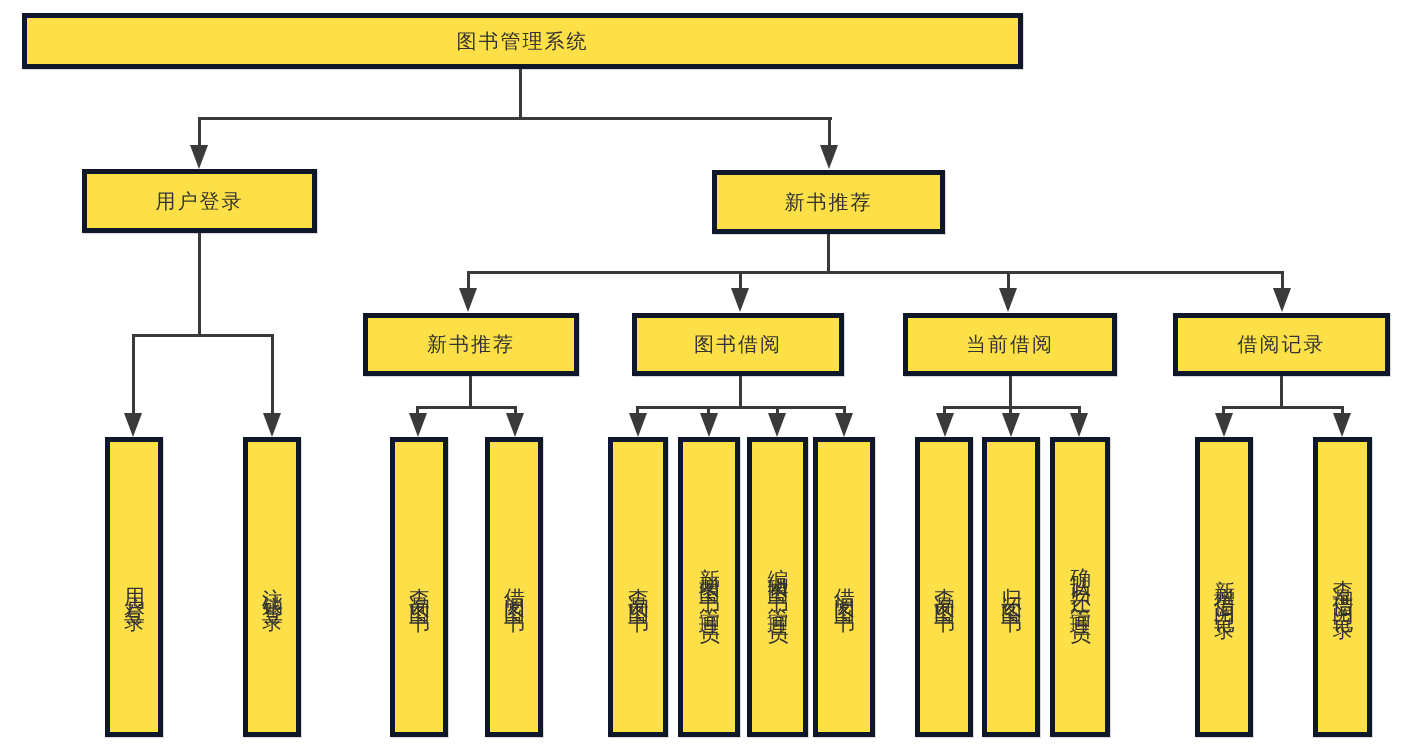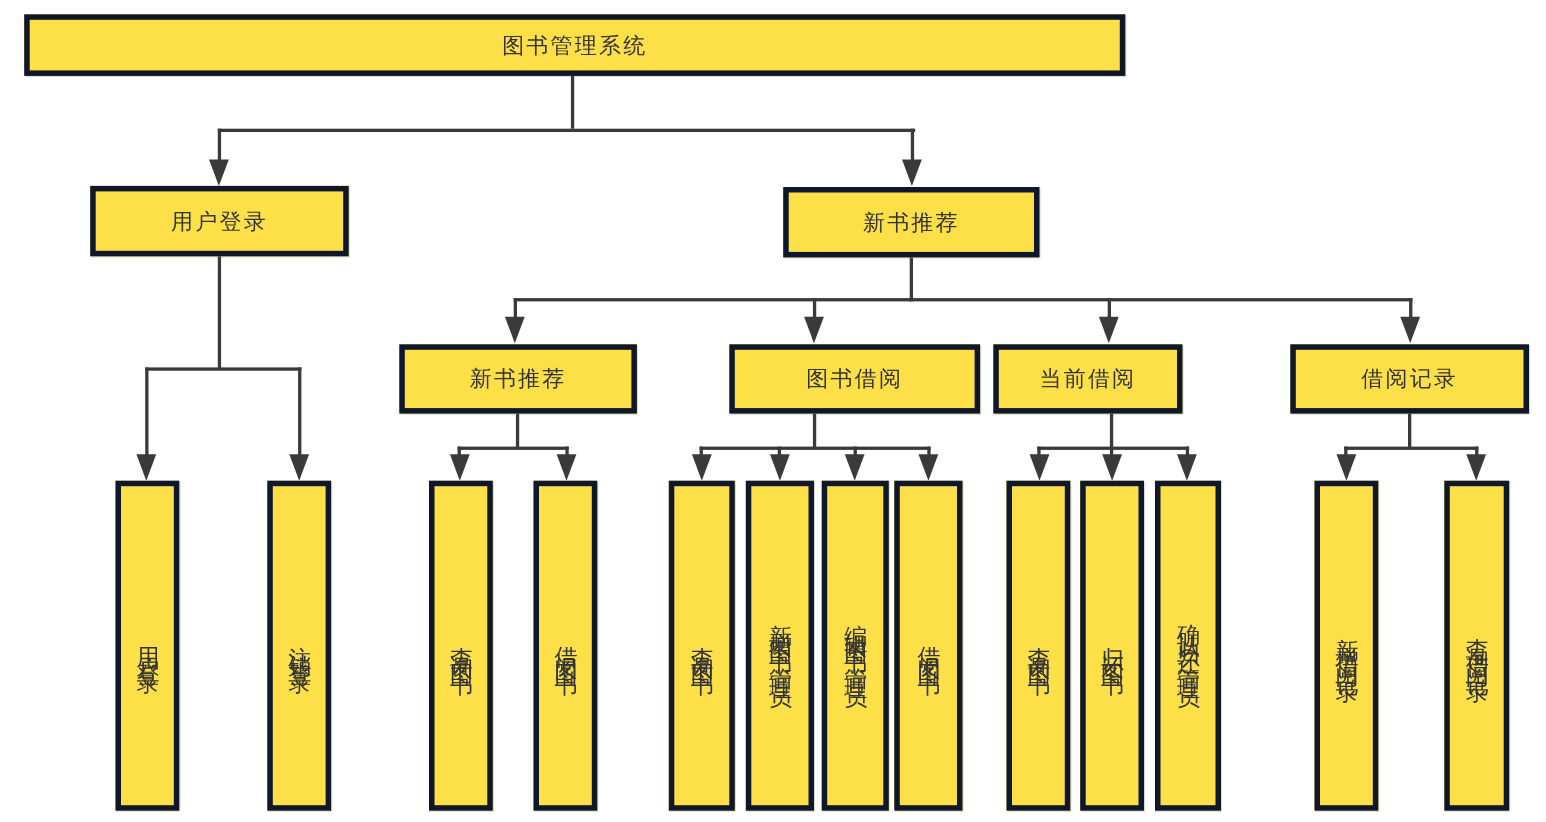--- a/index.html
+++ b/index.html
@@ -92,22 +92,22 @@
   <div class="vline" style="left:467px;  top:271px; height:18px;"></div>
   <div class="arrow" style="left:459px;  top:288px;"></div>
   <div class="vline" style="left:739px;  top:271px; height:18px;"></div>
   <div class="arrow" style="left:731px;  top:288px;"></div>
   <div class="vline" style="left:1007px; top:271px; height:18px;"></div>
   <div class="arrow" style="left:999px;  top:288px;"></div>
   <div class="vline" style="left:1281px; top:271px; height:18px;"></div>
   <div class="arrow" style="left:1273px; top:288px;"></div>
 
   <div class="box" style="left:363px; top:313px; width:216px; height:63px;">新书推荐</div>
-  <div class="box" style="left:663px; top:313px; width:228px; height:63px;">图书借阅</div>
-  <div class="box" style="left:903px; top:313px; width:172px; height:63px;">当前借阅</div>
+  <div class="box" style="left:632px; top:313px; width:212px; height:63px;">图书借阅</div>
+  <div class="box" style="left:903px; top:313px; width:214px; height:63px;">当前借阅</div>
   <div class="box" style="left:1173px; top:313px; width:217px; height:63px;">借阅记录</div>
 
   <div class="vline" style="left:469px; top:376px; height:32px;"></div>
   <div class="hline" style="left:416px; top:406px; width:101px;"></div>
   <div class="vline" style="left:416px; top:406px; height:10px;"></div>
   <div class="arrow" style="left:409px; top:413px;"></div>
   <div class="vline" style="left:514px; top:406px; height:10px;"></div>
   <div class="arrow" style="left:506px; top:413px;"></div>
 
   <div class="vline" style="left:739px; top:376px; height:32px;"></div>

